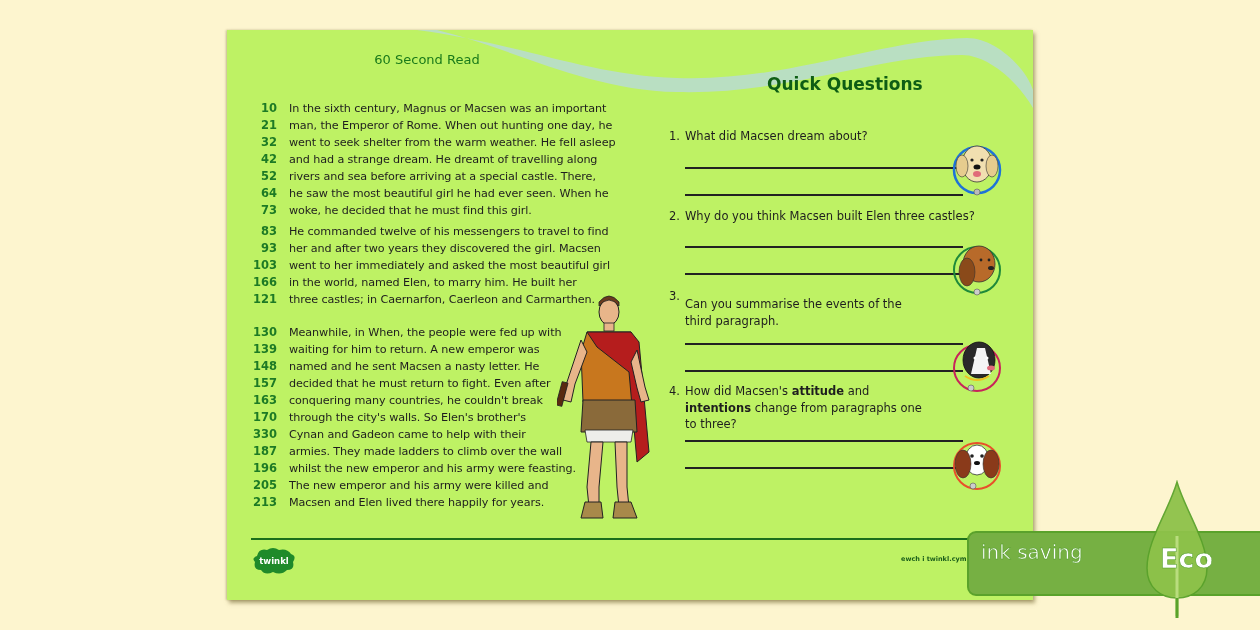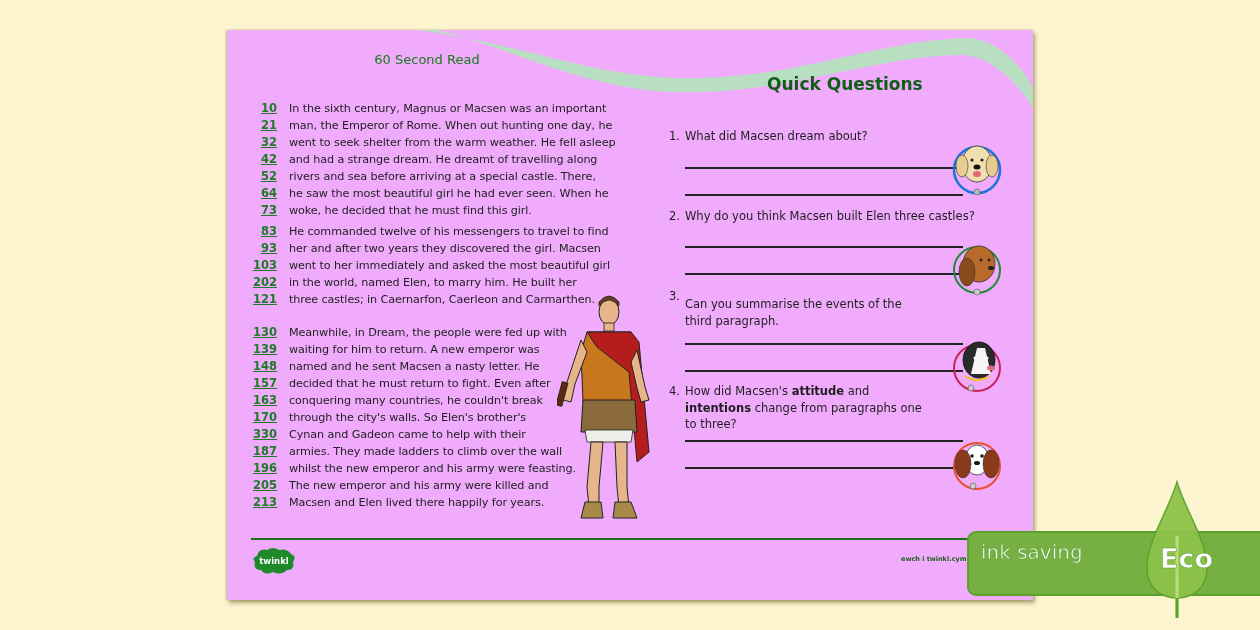--- a/index.html
+++ b/index.html
@@ -1,33 +1,33 @@
 <!DOCTYPE html>
 <html><head>
   <meta charset="utf-8">
   <style>
     * { box-sizing: border-box; margin: 0; padding: 0; }
     html, body { width: 1260px; height: 630px; overflow: hidden; }
     body { background: #fdf5cf; font-family: "DejaVu Sans", sans-serif; position: relative; }
 
     .page {
       position: absolute; left: 227px; top: 30px; width: 806px; height: 570px;
-      background: #f0abfc;
+      background: #bef264;
       box-shadow: 2px 3px 4px rgba(110,95,40,0.55), -1px 0 2px rgba(110,95,40,0.35);
       overflow: hidden;
     }
     .wave { position: absolute; left: 0; top: 0; width: 806px; height: 90px; pointer-events: none; }
 
     .left-col { position: absolute; left: 20px; top: 22px; width: 370px; }
     .subtitle { position: absolute; left: 145px; top: 22px; width: 110px; text-align: center; color: #1a7a1a; font-size: 13px; }
     .title { position: absolute; left: 55px; top: 44px; color: #0e5e14; font-weight: bold; font-size: 15.5px; white-space: nowrap; }
 
     .para { position: absolute; left: 0; }
     .line { position: absolute; left: 0; height: 17px; white-space: nowrap; }
-    .ln { position: absolute; left: 0; width: 30px; text-align: right; color: #1d7a25; font-weight: bold; font-size: 11.5px; line-height: 17px; text-decoration: underline; }
+    .ln { position: absolute; left: 0; width: 30px; text-align: right; color: #1d7a25; font-weight: bold; font-size: 11.5px; line-height: 17px; }
     .lt { position: absolute; left: 42px; color: #1e1e1e; font-size: 11.2px; line-height: 17px; letter-spacing: -0.1px; }
 
     .figure { position: absolute; left: 330px; top: 262px; width: 100px; height: 232px; }
 
     .qq-title { position: absolute; left: 540px; top: 44px; color: #0e5e14; font-weight: bold; font-size: 17px; }
     .q { position: absolute; color: #1e1e1e; font-size: 11.5px; line-height: 16.5px; }
     .q .num { position: absolute; left: 0; }
     .q .qt { position: absolute; left: 16px; width: 280px; }
     .answer-line { position: absolute; height: 1.5px; background: #222; }
     .dog { position: absolute; width: 52px; height: 60px; }
@@ -94,33 +94,33 @@
         </div>
       <div class="line" style="top:17px;">
           <span class="ln">93</span>
           <span class="lt">her and after two years they discovered the girl. Macsen</span>
         </div>
       <div class="line" style="top:34px;">
           <span class="ln">103</span>
           <span class="lt">went to her immediately and asked the most beautiful girl</span>
         </div>
       <div class="line" style="top:51px;">
-          <span class="ln">202</span>
+          <span class="ln">166</span>
           <span class="lt">in the world, named Elen, to marry him. He built her</span>
         </div>
       <div class="line" style="top:68px;">
           <span class="ln">121</span>
           <span class="lt">three castles; in Caernarfon, Caerleon and Carmarthen.</span>
         </div>
     </div>
 
     <div class="para" style="top:272px;">
       <div class="line" style="top:0px;">
           <span class="ln">130</span>
-          <span class="lt">Meanwhile, in Dream, the people were fed up with</span>
+          <span class="lt">Meanwhile, in When, the people were fed up with</span>
         </div>
       <div class="line" style="top:17px;">
           <span class="ln">139</span>
           <span class="lt">waiting for him to return. A new emperor was</span>
         </div>
       <div class="line" style="top:34px;">
           <span class="ln">148</span>
           <span class="lt">named and he sent Macsen a nasty letter. He</span>
         </div>
       <div class="line" style="top:51px;">

